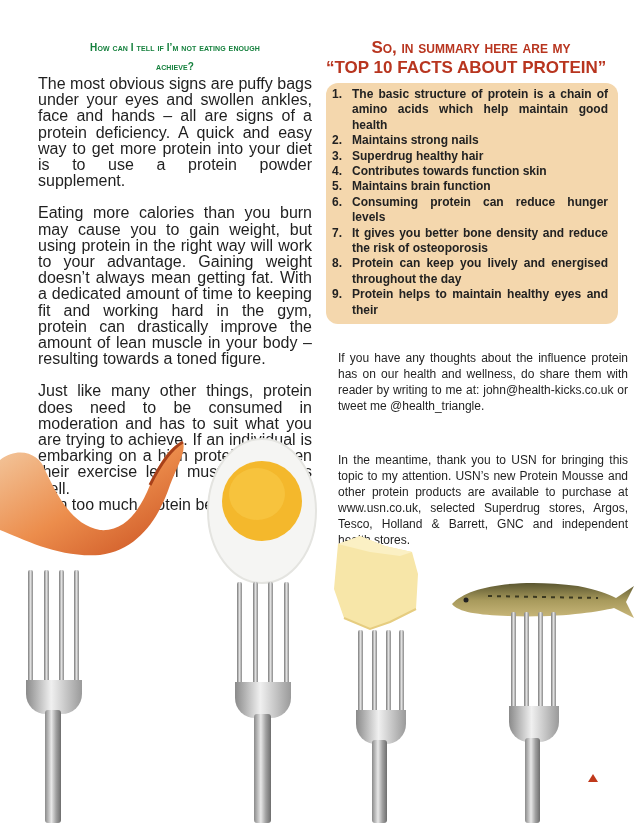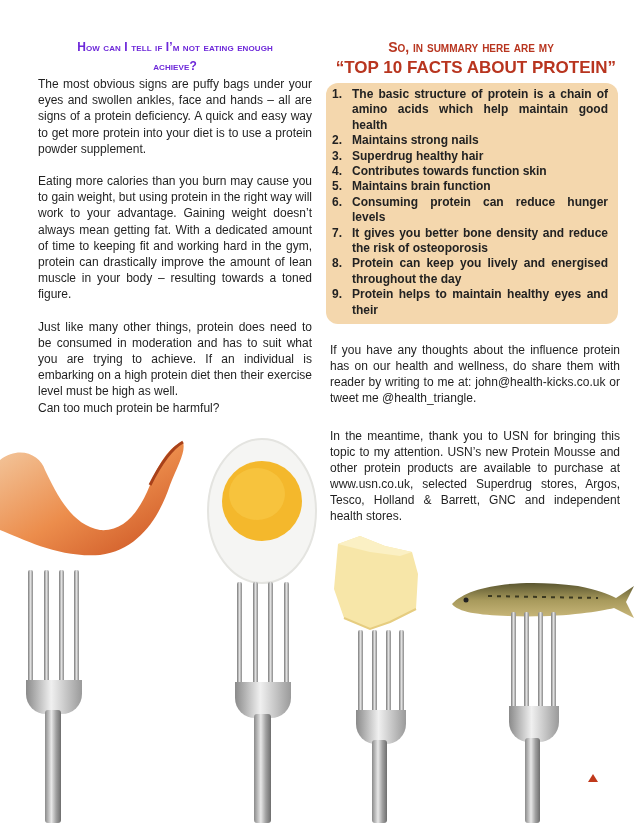--- a/index.html
+++ b/index.html
@@ -1,29 +1,29 @@
 <!DOCTYPE html>
 <html><head>
 <meta charset="utf-8">
 <style>
   html, body { margin:0; padding:0; background:#ffffff; }
   body { width:640px; height:823px; position:relative; overflow:hidden; font-family:"Liberation Sans", sans-serif; color:#1f1f1f; }
   .col-left { position:absolute; left:38px; top:38px; width:274px; }
   .col-right { position:absolute; left:326px; top:38px; width:290px; }
-  .heading { color:#6d28d9; font-weight:bold; text-align:center; font-size:12px; line-height:19px; font-variant:small-caps; letter-spacing:0.1px; }
-  .para { font-size:12px; line-height:16.2px; text-align:justify; margin:0; }
+  .heading { color:#15803d; font-weight:bold; text-align:center; font-size:10px; line-height:19px; font-variant:small-caps; letter-spacing:0.1px; }
+  .para { font-size:16px; line-height:16.2px; text-align:justify; margin:0; }
   .spacer { height:16px; }
   .spacer-s { height:14px; }
-  .sum-h1 { color:#b8351f; font-weight:bold; text-align:center; font-size:14px; line-height:19px; font-variant:small-caps; }
-  .sum-h2 { color:#b8351f; font-weight:bold; text-align:right; font-size:17px; line-height:22px; margin-bottom:4px; }
+  .sum-h1 { color:#b8351f; font-weight:bold; text-align:center; font-size:17px; line-height:19px; font-variant:small-caps; }
+  .sum-h2 { color:#b8351f; font-weight:bold; text-align:left; font-size:17px; line-height:22px; margin-bottom:4px; }
   .facts-box { background:#f4d7ad; border-radius:12px; padding:4px 10px 6px 6px; width:276px; }
   .fact { display:flex; font-size:12px; line-height:15.4px; font-weight:bold; color:#222; }
   .fact .num { width:20px; flex:0 0 20px; }
   .fact .txt { flex:1; text-align:justify; }
-  .right-para { font-size:12px; line-height:16px; text-align:justify; margin:4px; width:290px; }
+  .right-para { font-size:12px; line-height:16px; text-align:justify; margin:12px; width:290px; }
   .photo { position:absolute; }
   .fork-handle { position:absolute; background:linear-gradient(90deg,#8a8a8a,#e8e8e8 40%,#a0a0a0 70%,#6e6e6e); border-radius:3px; }
   .tine { position:absolute; width:5px; background:linear-gradient(90deg,#7a7a7a,#e0e0e0,#8a8a8a); border-radius:2px; }
   .fork-neck { position:absolute; background:linear-gradient(90deg,#8a8a8a,#f0f0f0 45%,#9a9a9a); border-radius:0 0 20px 20px; }
   .triangle { position:absolute; left:588px; top:774px; width:0; height:0; border-left:5px solid transparent; border-right:5px solid transparent; border-bottom:8px solid #c0391b; }
 </style>
 </head>
 <body>
 
 <div class="col-left">

